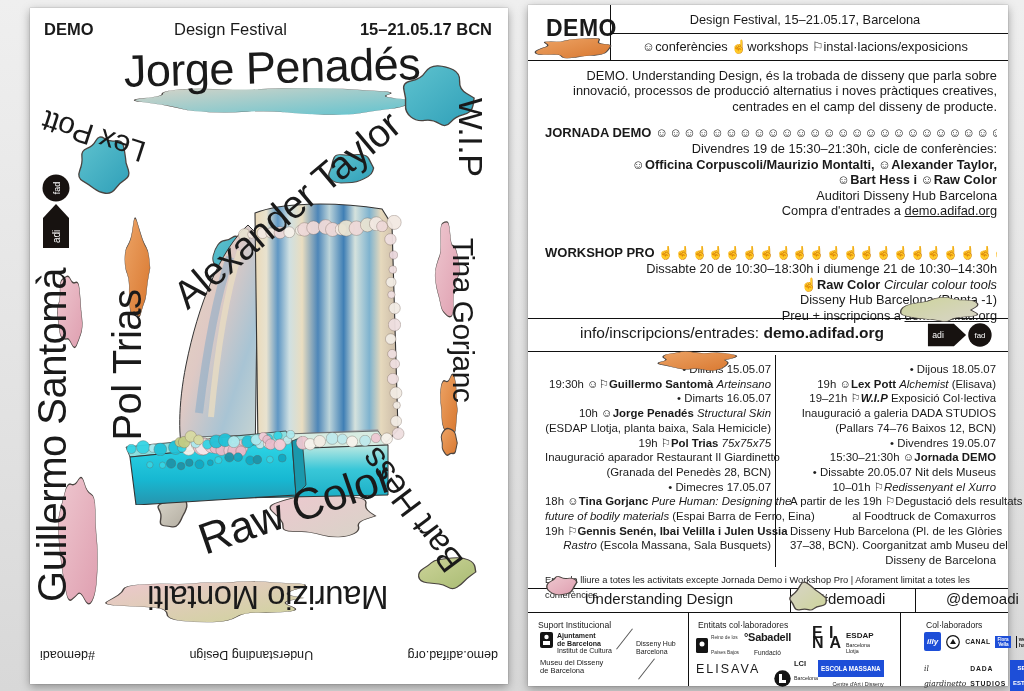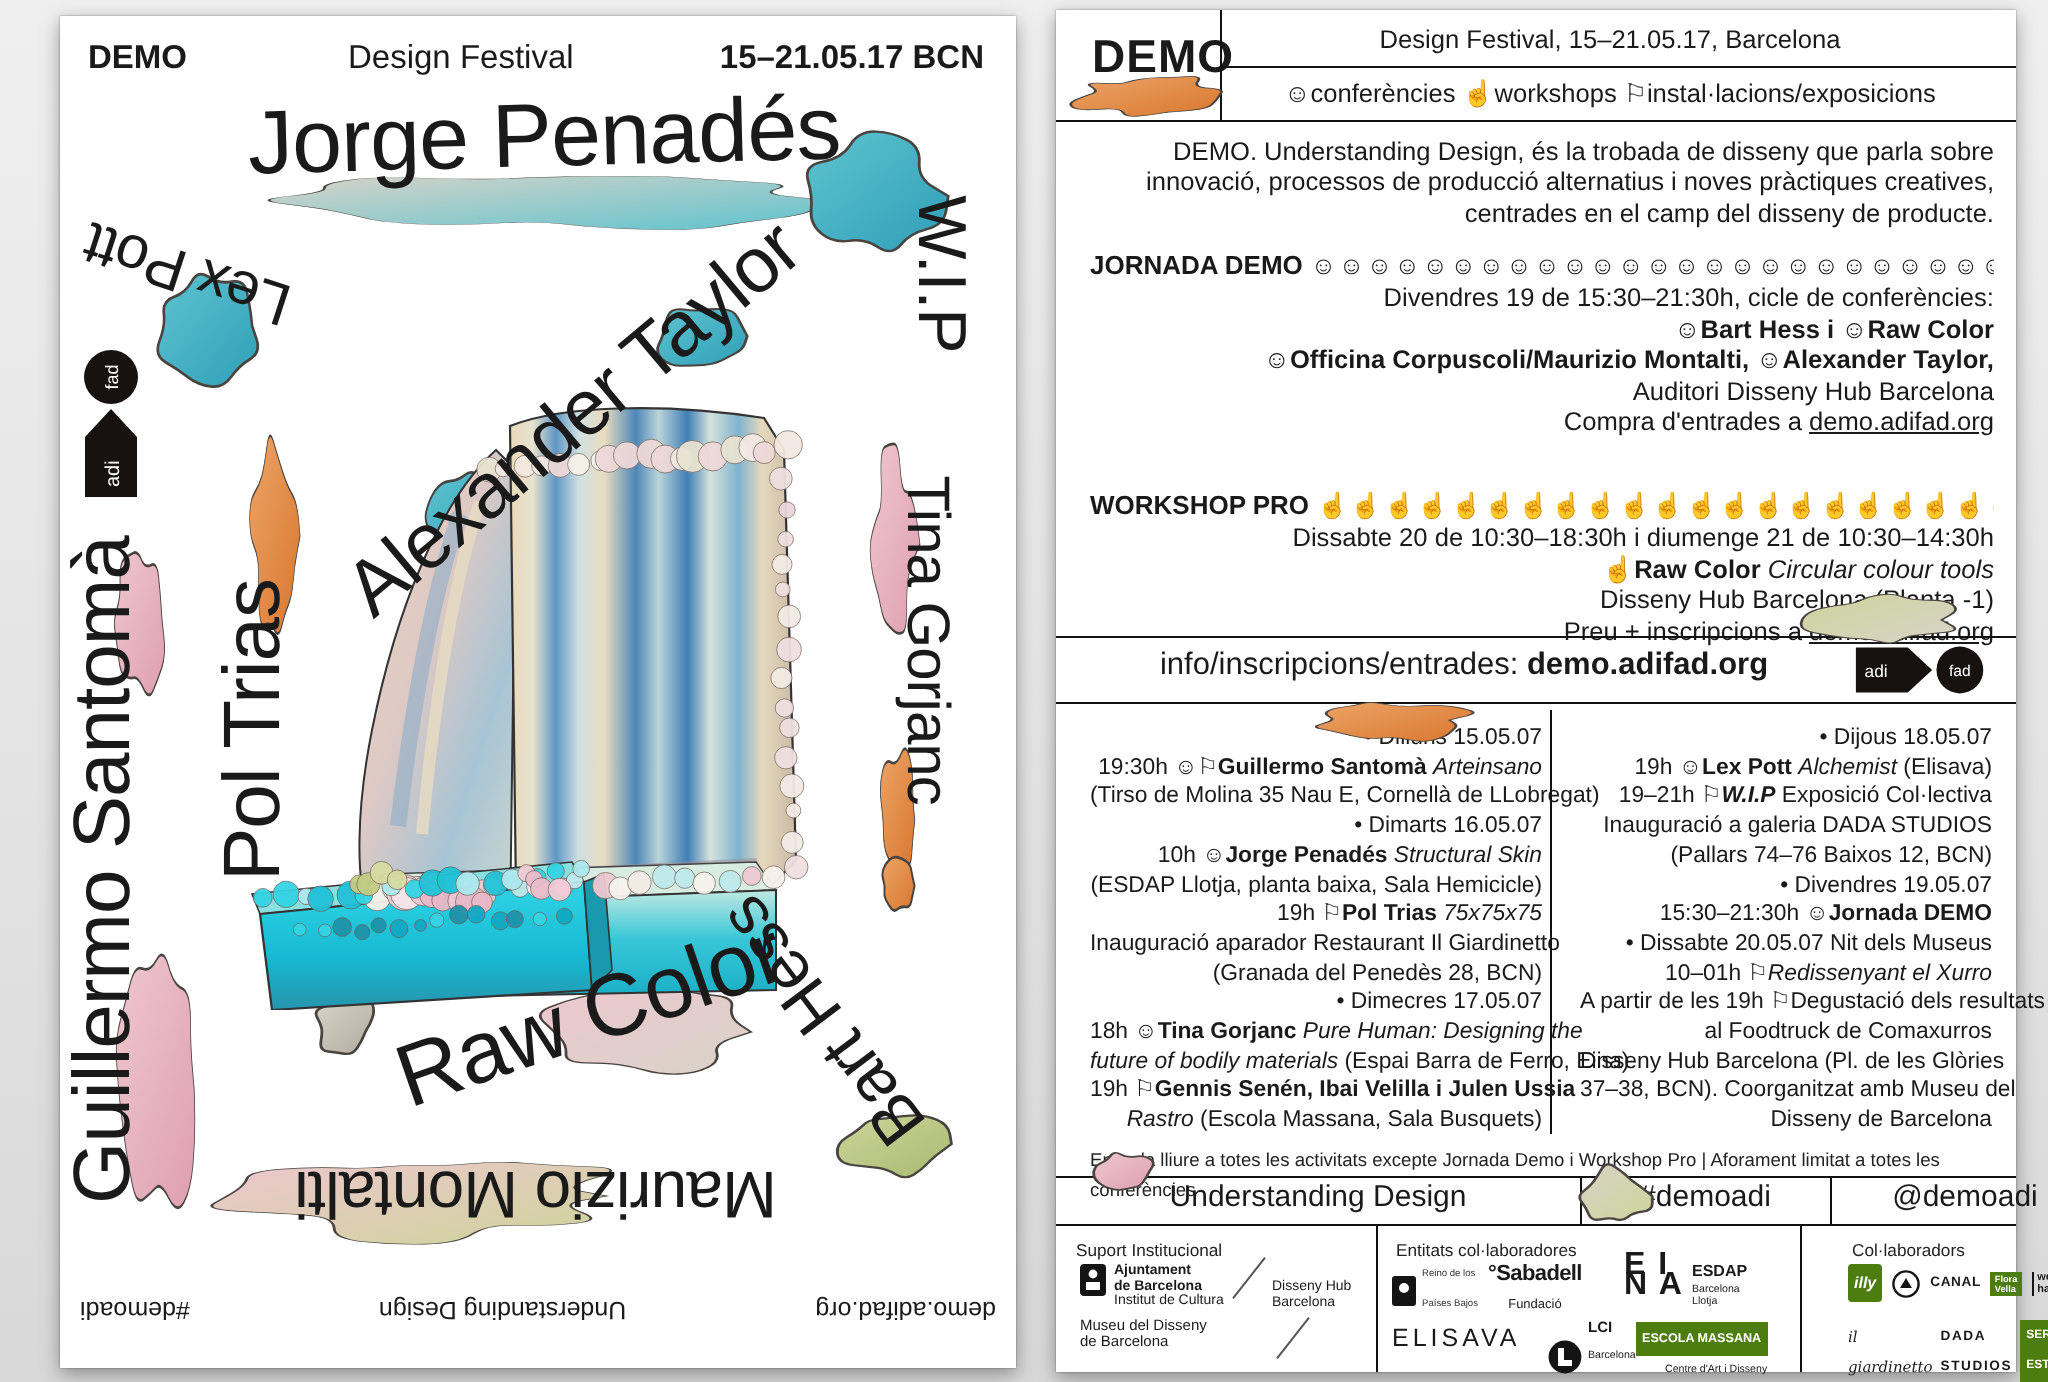--- a/index.html
+++ b/index.html
@@ -36,21 +36,21 @@
   #progL{top:357px;width:226px;}
   #progR{left:262px;top:357px;width:206px;}
   .fineprint{position:absolute;left:17px;top:568px;width:455px;font-size:9.3px;z-index:2;color:#222;}
   .socbar{position:absolute;left:0;top:583px;width:100%;height:24px;z-index:2;}
   .socbar .cell{position:absolute;top:3px;text-align:center;font-size:15px;}
   .sponsors{position:absolute;left:0;top:607px;width:100%;height:74px;z-index:2;}
   .spcell{position:absolute;top:0;height:74px;}
   .splabel{position:absolute;left:10px;top:6px;font-size:8.6px;color:#222;}
   .pre{white-space:pre-line;}
   .mini{font-size:7px;line-height:7.6px;}
-  .blackbox{background:#4d7c0f;color:#fff;display:inline-block;}
+  .blackbox{background:#1d4ed8;color:#fff;display:inline-block;text-align:right;}
   .diag{position:absolute;width:1px;background:#555;transform:rotate(38deg);}
   .pl{white-space:nowrap;}
 </style>
 </head>
 <body>
 
 <div class="stage">
 
   <div class="page" id="pageL">
     <svg class="bloblayer" id="blobsL">
@@ -323,22 +323,22 @@
 
     <div class="rp-block" style="top:63px;">DEMO. Understanding Design, és la trobada de disseny que parla sobre innovació, processos de producció alternatius i noves pràctiques creatives, centrades en el camp del disseny de producte.</div>
 
     <div class="rp-block" style="top:120px;">
       <div class="hline">
         <span>JORNADA DEMO</span>
         <span class="icons">☺☺☺☺☺☺☺☺☺☺☺☺☺☺☺☺☺☺☺☺☺☺☺☺☺☺☺☺</span>
       </div>
       <div>
           <div class="pl"><span>Divendres 19 de 15:30–21:30h, cicle de conferències:</span></div>
+          <div class="pl"><span>☺</span><span class="sb">Officina Corpuscoli/Maurizio Montalti, </span><span>☺</span><span class="sb">Alexander Taylor,</span></div>
           <div class="pl"><span>☺</span><span class="sb">Bart Hess i </span><span>☺</span><span class="sb">Raw Color</span></div>
-          <div class="pl"><span>☺</span><span class="sb">Officina Corpuscoli/Maurizio Montalti, </span><span>☺</span><span class="sb">Alexander Taylor,</span></div>
           <div class="pl"><span>Auditori Disseny Hub Barcelona</span></div>
           <div class="pl"><span>Compra d'entrades a </span><span class="su">demo.adifad.org</span></div>
         </div>
     </div>
 
     <div class="rp-block" style="top:240px;">
       <div class="hline">
         <span>WORKSHOP PRO</span>
         <span class="icons">☝☝☝☝☝☝☝☝☝☝☝☝☝☝☝☝☝☝☝☝☝☝☝☝☝☝☝☝</span>
       </div>
@@ -361,21 +361,20 @@
         <text x="6" y="19" font-size="10" fill="#fff" font-family="Liberation Sans,sans-serif">adi</text>
         <circle cx="61" cy="15" r="13.5" fill="#171210"></circle>
         <text x="61" y="18.5" font-size="9" fill="#fff" text-anchor="middle" font-family="Liberation Sans,sans-serif">fad</text>
       </svg>
     </div>
 
     <div class="rp-vline" style="left:247px;top:350px;height:212px;"></div>
     <div class="rp-block prog" id="progL">
         <div class="pl"><span>• Dilluns 15.05.07</span></div>
         <div class="pl"><span>19:30h ☺⚐</span><span class="sb">Guillermo Santomà </span><span class="si">Arteinsano</span></div>
-        <div class="pl"><span>(Tirso de Molina 35 Nau E, Cornellà de LLobregat)</span></div>
         <div class="pl"><span>• Dimarts 16.05.07</span></div>
         <div class="pl"><span>10h ☺</span><span class="sb">Jorge Penadés </span><span class="si">Structural Skin</span></div>
         <div class="pl"><span>(ESDAP Llotja, planta baixa, Sala Hemicicle)</span></div>
         <div class="pl"><span>19h ⚐</span><span class="sb">Pol Trias </span><span class="si">75x75x75</span></div>
         <div class="pl"><span>Inauguració aparador Restaurant Il Giardinetto</span></div>
         <div class="pl"><span>(Granada del Penedès 28, BCN)</span></div>
         <div class="pl"><span>• Dimecres 17.05.07</span></div>
         <div class="pl"><span>18h ☺</span><span class="sb">Tina Gorjanc </span><span class="si">Pure Human: Designing the</span></div>
         <div class="pl"><span class="si">future of bodily materials</span><span> (Espai Barra de Ferro, Eina)</span></div>
         <div class="pl"><span>19h ⚐</span><span class="sb">Gennis Senén, Ibai Velilla i Julen Ussia</span></div>

